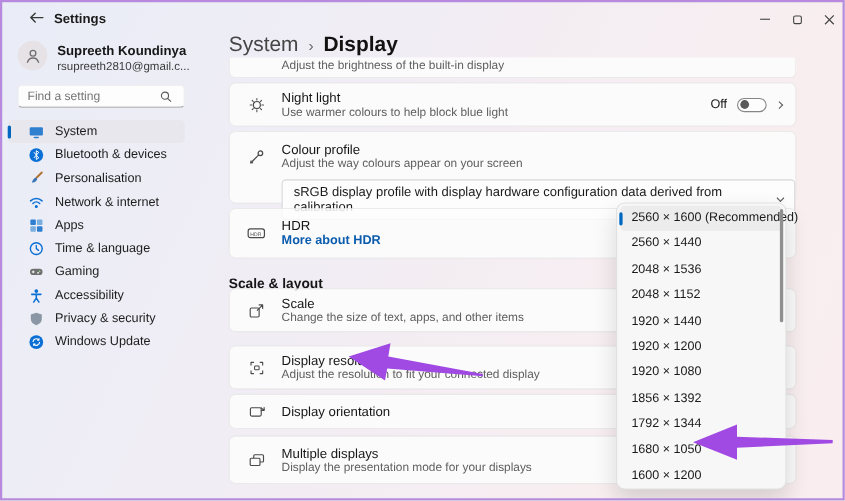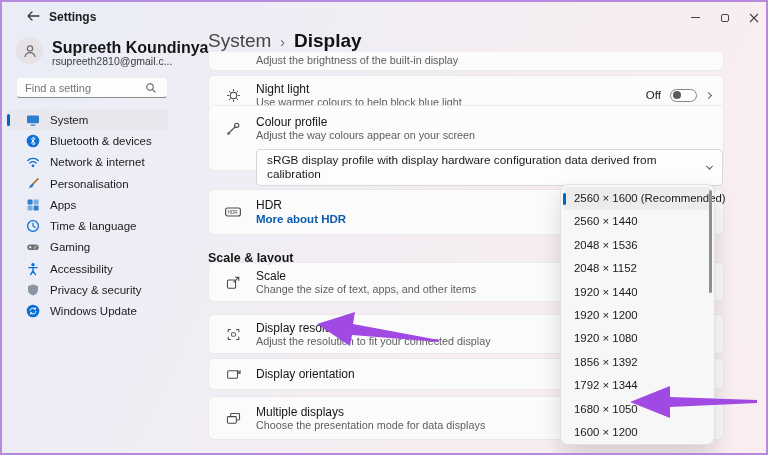--- a/index.html
+++ b/index.html
@@ -15,21 +15,21 @@
   .back-btn{position:absolute;left:24px;top:8px;width:14px;height:12px;cursor:pointer;}
   .win-title{position:absolute;left:47px;top:8px;font-size:12px;font-weight:700;color:#1b1b1b;}
   .win-controls{position:absolute;right:6px;top:10px;display:flex;gap:16px;align-items:center;}
   .wc{width:13px;height:11px;display:flex;align-items:center;justify-content:center;}
   .wc-min span{display:block;width:9px;height:1.2px;background:#444;}
   .wc-max span{display:block;width:8px;height:8px;border:1.1px solid #444;border-radius:2px;}
   
   .sidebar{position:absolute;left:0;top:28px;width:172px;}
   .avatar{position:absolute;left:14px;top:7px;width:27px;height:27px;border-radius:50%;
           background:#e6e2e6;display:flex;align-items:center;justify-content:center;}
-  .u-name{position:absolute;left:50px;top:9px;font-size:16px;font-weight:700;color:#161616;white-space:nowrap;}
+  .u-name{position:absolute;left:50px;top:9px;font-size:12px;font-weight:700;color:#161616;white-space:nowrap;}
   .u-email{position:absolute;left:50px;top:25px;font-size:10.5px;color:#3c3c3c;white-space:nowrap;}
   .searchbox{position:absolute;left:14px;top:47px;width:152px;height:21px;background:#fdfdfd;
              border:1px solid #ececec;border-bottom:1px solid #898989;border-radius:4px;
              display:flex;align-items:center;}
   .searchbox input{border:none;outline:none;background:transparent;font-size:11px;color:#767676;
              padding-left:8px;width:128px;font-family:"Liberation Sans",sans-serif;}
   .nav{position:absolute;left:5px;top:79px;width:161px;}
   .nav-item{height:21.3px;display:flex;align-items:center;padding-left:19px;gap:10px;
             font-size:11.5px;color:#1c1c1c;border-radius:4px;position:relative;cursor:pointer;white-space:nowrap;}
   .nav-item.selected{background:#e9e7ee;}
@@ -51,21 +51,21 @@
   .card-partial .r-sub{position:absolute;left:47px;top:2px;}
   .card-night{top:73px;height:40px;}
   .nl-right{position:absolute;right:12px;top:0;height:100%;display:flex;align-items:center;gap:9px;}
   .toggle{width:27px;height:13px;border:1px solid #868686;border-radius:7px;background:#fdfdfd;position:relative;cursor:pointer;}
   .toggle .knob{position:absolute;left:2px;top:1.5px;width:8px;height:8px;border-radius:50%;background:#5a5a5a;}
   .state-label{font-size:11.5px;color:#1a1a1a;}
   .chev-r{width:5px;height:5px;border-top:1.4px solid #5c5c5c;border-right:1.4px solid #5c5c5c;
           transform:rotate(45deg);display:inline-block;}
   .chev-d{width:5px;height:5px;border-right:1.3px solid #5c5c5c;border-bottom:1.3px solid #5c5c5c;
           transform:rotate(45deg) translate(-1px,-1px);display:inline-block;}
-  .card-colour{top:103px;height:66px;}
+  .card-colour{top:117px;height:66px;}
   .cp-top{display:flex;padding:9px 0 0 15px;}
   .cp-select{margin:7px 0 0 47px;display:inline-flex;align-items:center;gap:10px;
              background:#fdfdfd;border:1px solid #d8d8d8;border-radius:4px;
              padding:3px 10px 4px 10px;font-size:11.8px;color:#1a1a1a;cursor:pointer;}
   .card-hdr{top:187px;height:46px;}
   .hdr-link{font-size:11.5px;font-weight:700;color:#0b5cad;line-height:15px;cursor:pointer;}
   .section-h{position:absolute;left:206px;top:249px;font-size:12.5px;font-weight:700;color:#161616;}
   .card-scale{top:260px;height:40px;}
   .card-res{top:312px;height:40px;}
   .card-orient{top:356px;height:32px;}
@@ -144,35 +144,35 @@
           <svg width="14" height="14" viewBox="0 0 14 14">
               <circle cx="7" cy="7" r="6.3" fill="#0a70d6"></circle>
               <path d="M4.8 4.4 L9.2 9.5 L7 11 V3 L9.2 4.5 L4.8 9.6" fill="none" stroke="#fff" stroke-width=".9" stroke-linejoin="round"></path>
             </svg>
         </span>
         <span>Bluetooth &amp; devices</span>
       </div>
       <div class="nav-item">
         <span class="nav-ic">
           <svg width="14" height="14" viewBox="0 0 14 14">
+              <path d="M12 1.8 L7.2 6.6" stroke="#b07030" stroke-width="1.7" stroke-linecap="round"></path>
+              <path d="M6.6 6.4 q1.6.6 1 2.2 q-1.2 2.4-4.6 2.6 q.6-3.6 3.6-4.8z" fill="#3c74b8"></path>
+            </svg>
+        </span>
+        <span>Personalisation</span>
+      </div>
+      <div class="nav-item">
+        <span class="nav-ic">
+          <svg width="14" height="14" viewBox="0 0 14 14">
               <path d="M1.8 5.6 a7.3 7.3 0 0 1 10.4 0" fill="none" stroke="#0a70d6" stroke-width="1.4" stroke-linecap="round"></path>
               <path d="M3.9 8 a4.4 4.4 0 0 1 6.2 0" fill="none" stroke="#0a70d6" stroke-width="1.4" stroke-linecap="round"></path>
               <circle cx="7" cy="10.8" r="1.4" fill="#0a70d6"></circle>
             </svg>
         </span>
         <span>Network &amp; internet</span>
-      </div>
-      <div class="nav-item">
-        <span class="nav-ic">
-          <svg width="14" height="14" viewBox="0 0 14 14">
-              <path d="M12 1.8 L7.2 6.6" stroke="#b07030" stroke-width="1.7" stroke-linecap="round"></path>
-              <path d="M6.6 6.4 q1.6.6 1 2.2 q-1.2 2.4-4.6 2.6 q.6-3.6 3.6-4.8z" fill="#3c74b8"></path>
-            </svg>
-        </span>
-        <span>Personalisation</span>
       </div>
       <div class="nav-item">
         <span class="nav-ic">
           <svg width="14" height="14" viewBox="0 0 14 14">
               <rect x="1.6" y="1.6" width="5" height="5" rx=".9" fill="#2f7fd0"></rect>
               <rect x="7.6" y="1.6" width="5" height="5" rx=".9" fill="#79aede"></rect>
               <rect x="1.6" y="7.6" width="5" height="5" rx=".9" fill="#79aede"></rect>
               <rect x="7.6" y="7.6" width="5" height="5" rx=".9" fill="#2f7fd0"></rect>
             </svg>
         </span>
@@ -344,21 +344,21 @@
   <div class="card card-multi">
     <div class="row">
       <span class="row-ic">
         <svg width="17" height="17" viewBox="0 0 18 18">
             <rect x="6" y="3.6" width="9.4" height="7" rx="1" fill="none" stroke="#4a4a4a" stroke-width="1.1"></rect>
             <rect x="2.6" y="7" width="9.4" height="7" rx="1" fill="#fbfbfb" stroke="#4a4a4a" stroke-width="1.1"></rect>
           </svg>
       </span>
       <div>
         <div class="r-title">Multiple displays</div>
-        <div class="r-sub">Choose the presentation mode for data displays</div>
+        <div class="r-sub">Display the presentation mode for your displays</div>
       </div>
     </div>
   </div>
 
   <div class="popup">
     <div class="dd-item selected">2560 × 1600 (Recommended)</div>
     <div class="dd-item">2560 × 1440</div>
     <div class="dd-item">2048 × 1536</div>
     <div class="dd-item">2048 × 1152</div>
     <div class="dd-item">1920 × 1440</div>

